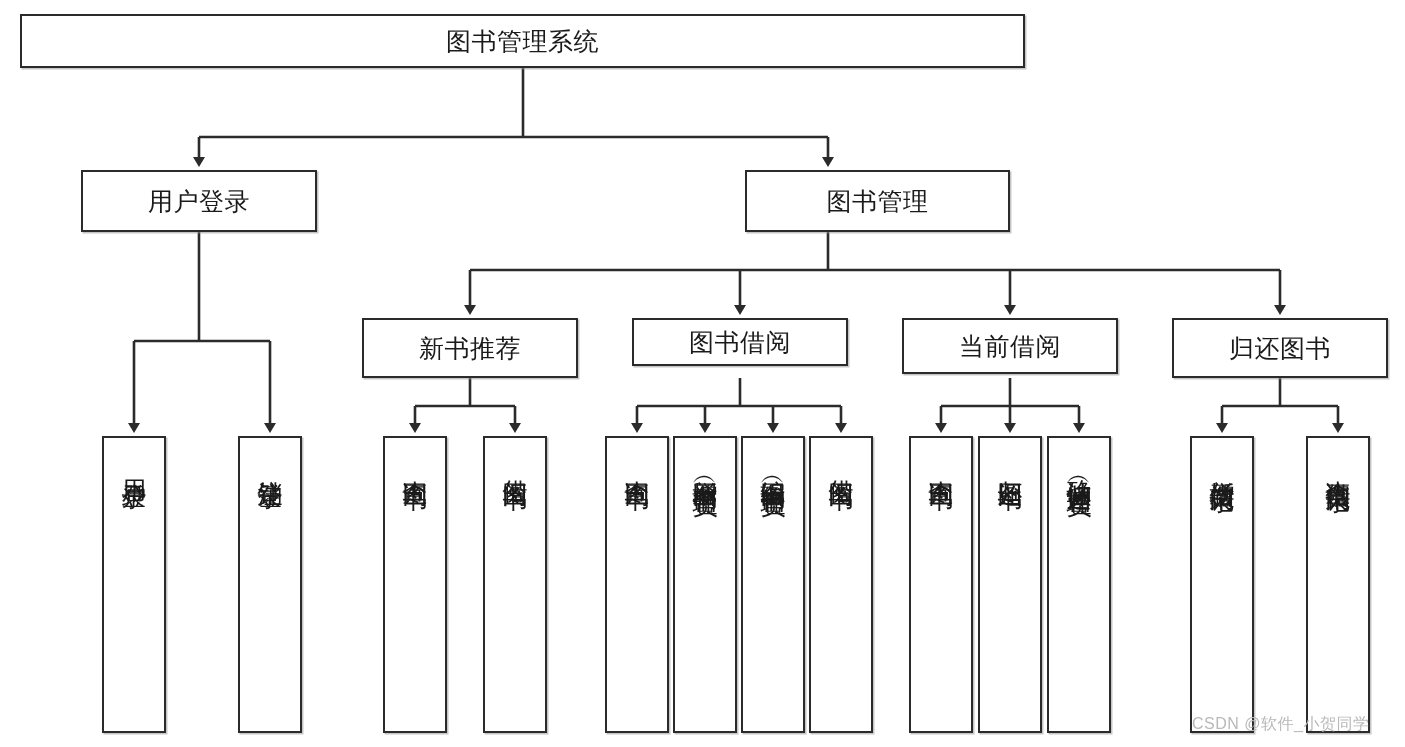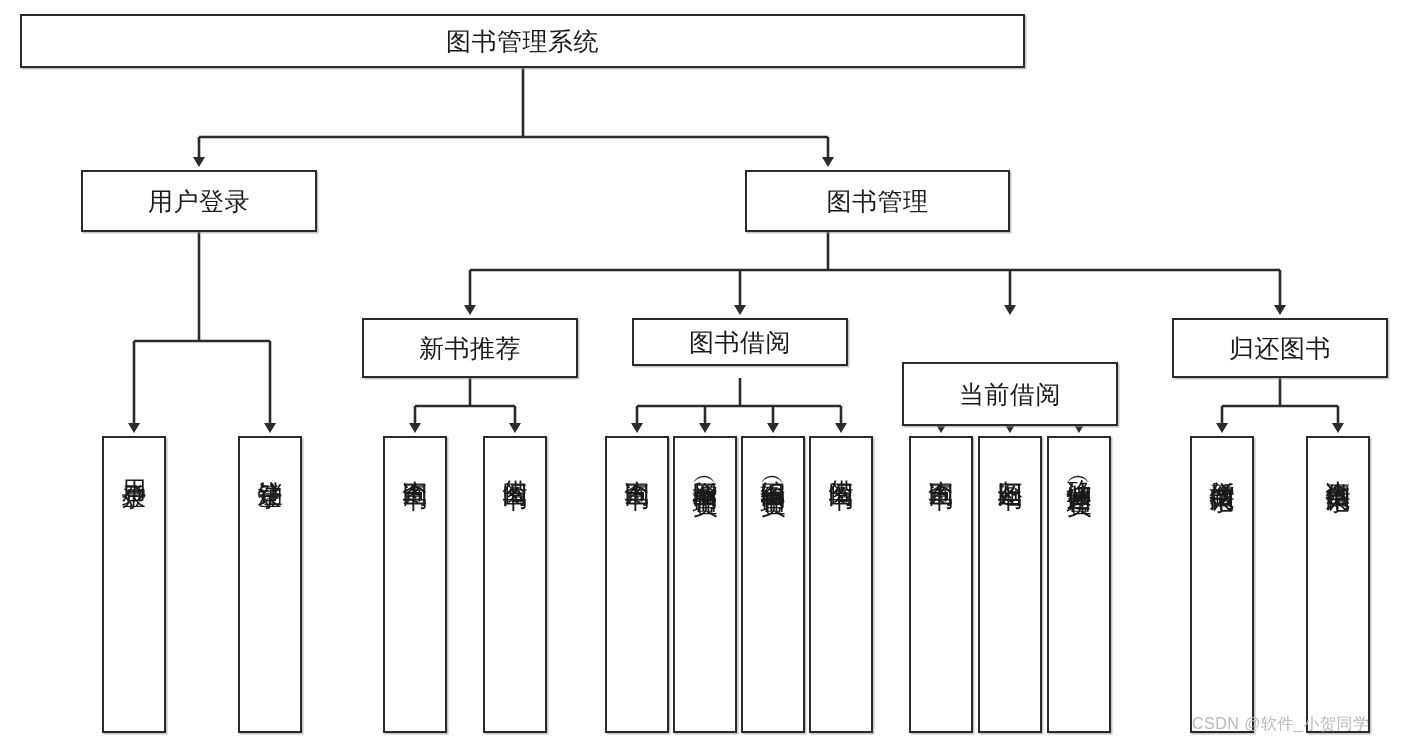--- a/index.html
+++ b/index.html
@@ -133,21 +133,21 @@
   <div class="node horiz" style="left:711px; top:170px; width:265px; height:62px;margin-left:34px;">
     <span>图书管理</span>
   </div>
 
   <div class="node horiz" style="left:362px; top:318px; width:216px; height:60px;">
     <span>新书推荐</span>
   </div>
   <div class="node horiz" style="left:632px; top:318px; width:216px; height:48px;">
     <span>图书借阅</span>
   </div>
-  <div class="node horiz" style="left:902px; top:318px; width:216px; height:64px;margin-top:44px;">
+  <div class="node horiz" style="left:902px; top:318px; width:216px; height:56px;">
     <span>当前借阅</span>
   </div>
   <div class="node horiz" style="left:1172px; top:318px; width:216px; height:60px;">
     <span>归还图书</span>
   </div>
 
   <div class="node leaf" style="left:102px; top:436px; width:64px; height:297px;">
     <span class="vtext">用户登录</span>
   </div>
   <div class="node leaf" style="left:238px; top:436px; width:64px; height:297px;">

